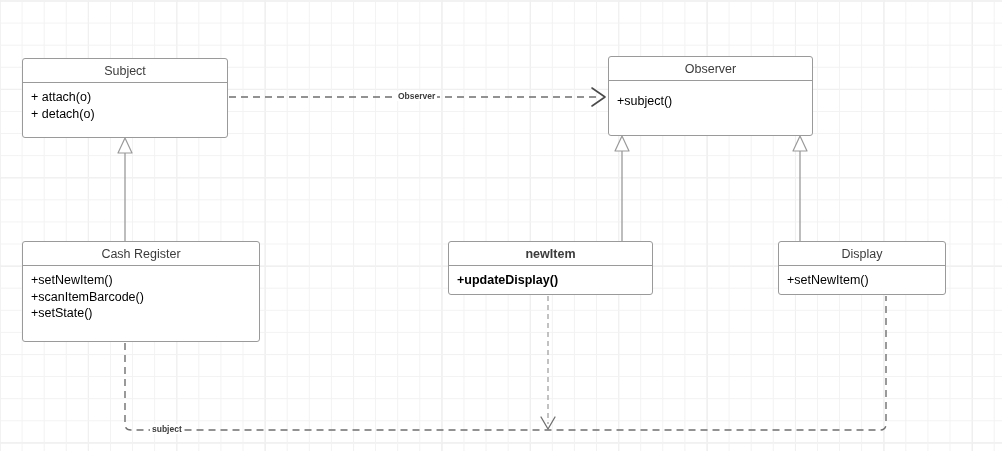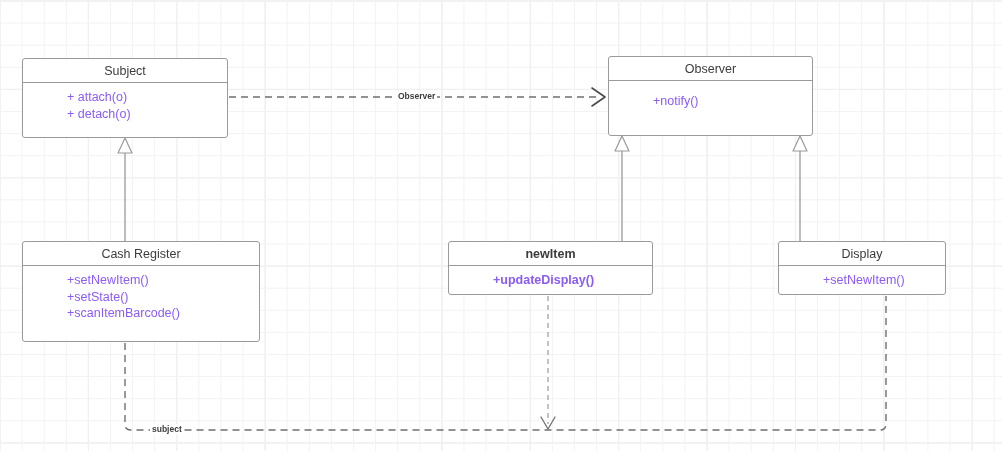--- a/index.html
+++ b/index.html
@@ -58,23 +58,22 @@
     white-space: nowrap;
     overflow: hidden;
   }
   .uml-body {
     box-sizing: border-box;
     padding: 6px 8px 4px 8px;
   }
   .uml-member {
     font-size: 12.5px;
     line-height: 16.5px;
-    color: #8b5cf6;
+    color: #000000;
     white-space: nowrap;
-    margin-left: 36px;
   }
   .edge-label {
     position: absolute;
     font-size: 8.5px;
     font-weight: bold;
     color: #3c3c3c;
     background: #ffffff;
     padding: 0 2px;
     white-space: nowrap;
     letter-spacing: 0px;
@@ -119,30 +118,30 @@
     <div class="uml-title">Subject</div>
     <div class="uml-body">
       <div class="uml-member">+ attach(o)</div>
       <div class="uml-member">+ detach(o)</div>
     </div>
   </div>
 
   <div class="uml-class" style="left:608px; top:56px; width:205px; height:80px;">
     <div class="uml-title">Observer</div>
     <div class="uml-body" style="padding-top:12px;">
-      <div class="uml-member">+notify()</div>
+      <div class="uml-member">+subject()</div>
     </div>
   </div>
 
   <div class="uml-class" style="left:22px; top:241px; width:238px; height:101px;">
     <div class="uml-title">Cash Register</div>
     <div class="uml-body">
       <div class="uml-member">+setNewItem()</div>
+      <div class="uml-member">+scanItemBarcode()</div>
       <div class="uml-member">+setState()</div>
-      <div class="uml-member">+scanItemBarcode()</div>
     </div>
   </div>
 
   <div class="uml-class" style="left:448px; top:241px; width:205px; height:54px;font-weight:bold;">
     <div class="uml-title">newItem</div>
     <div class="uml-body">
       <div class="uml-member">+updateDisplay()</div>
     </div>
   </div>
 

